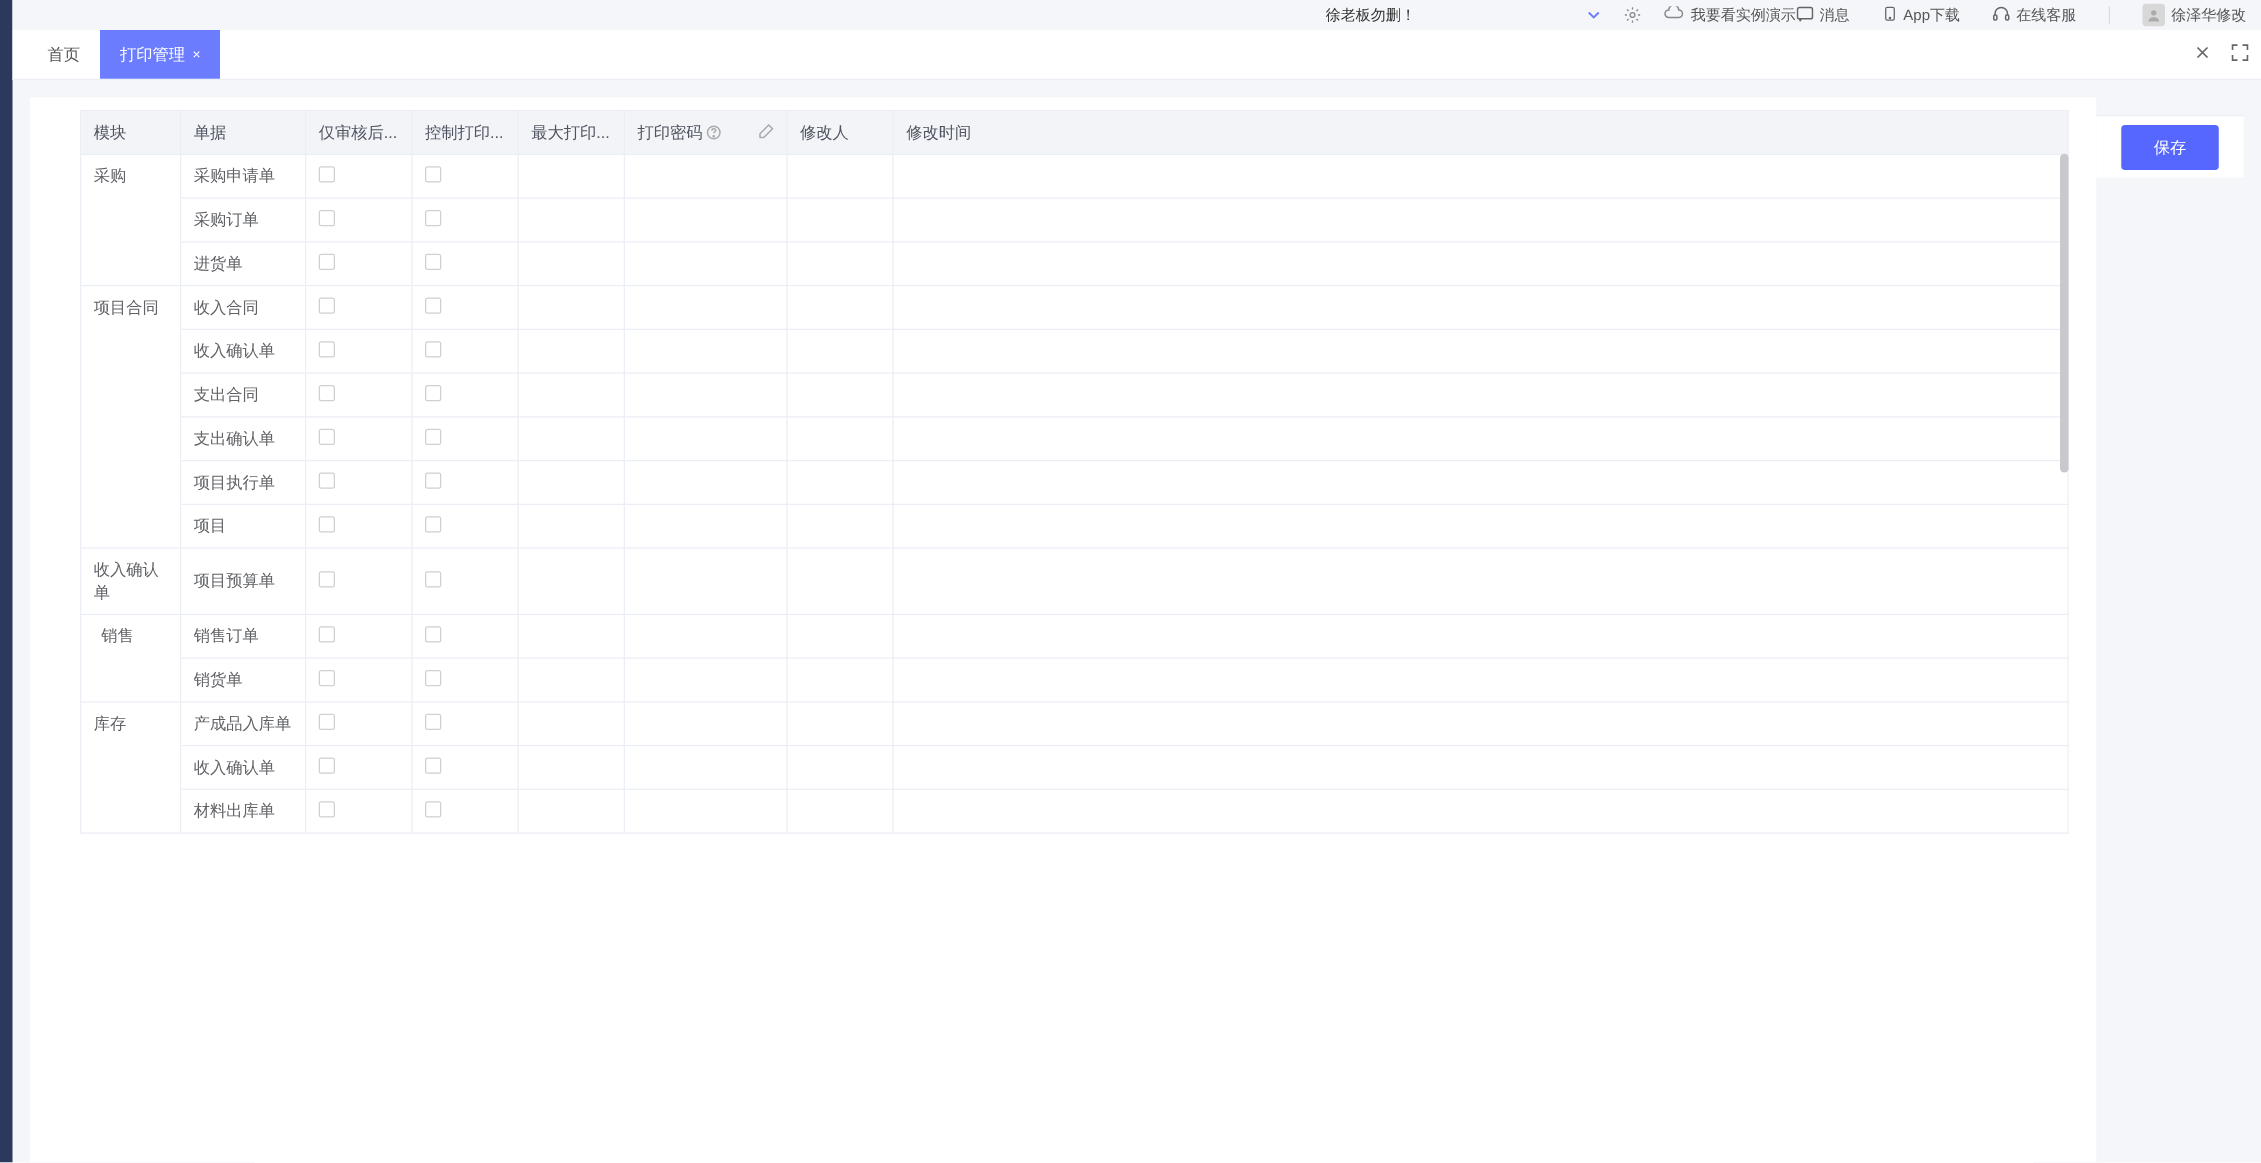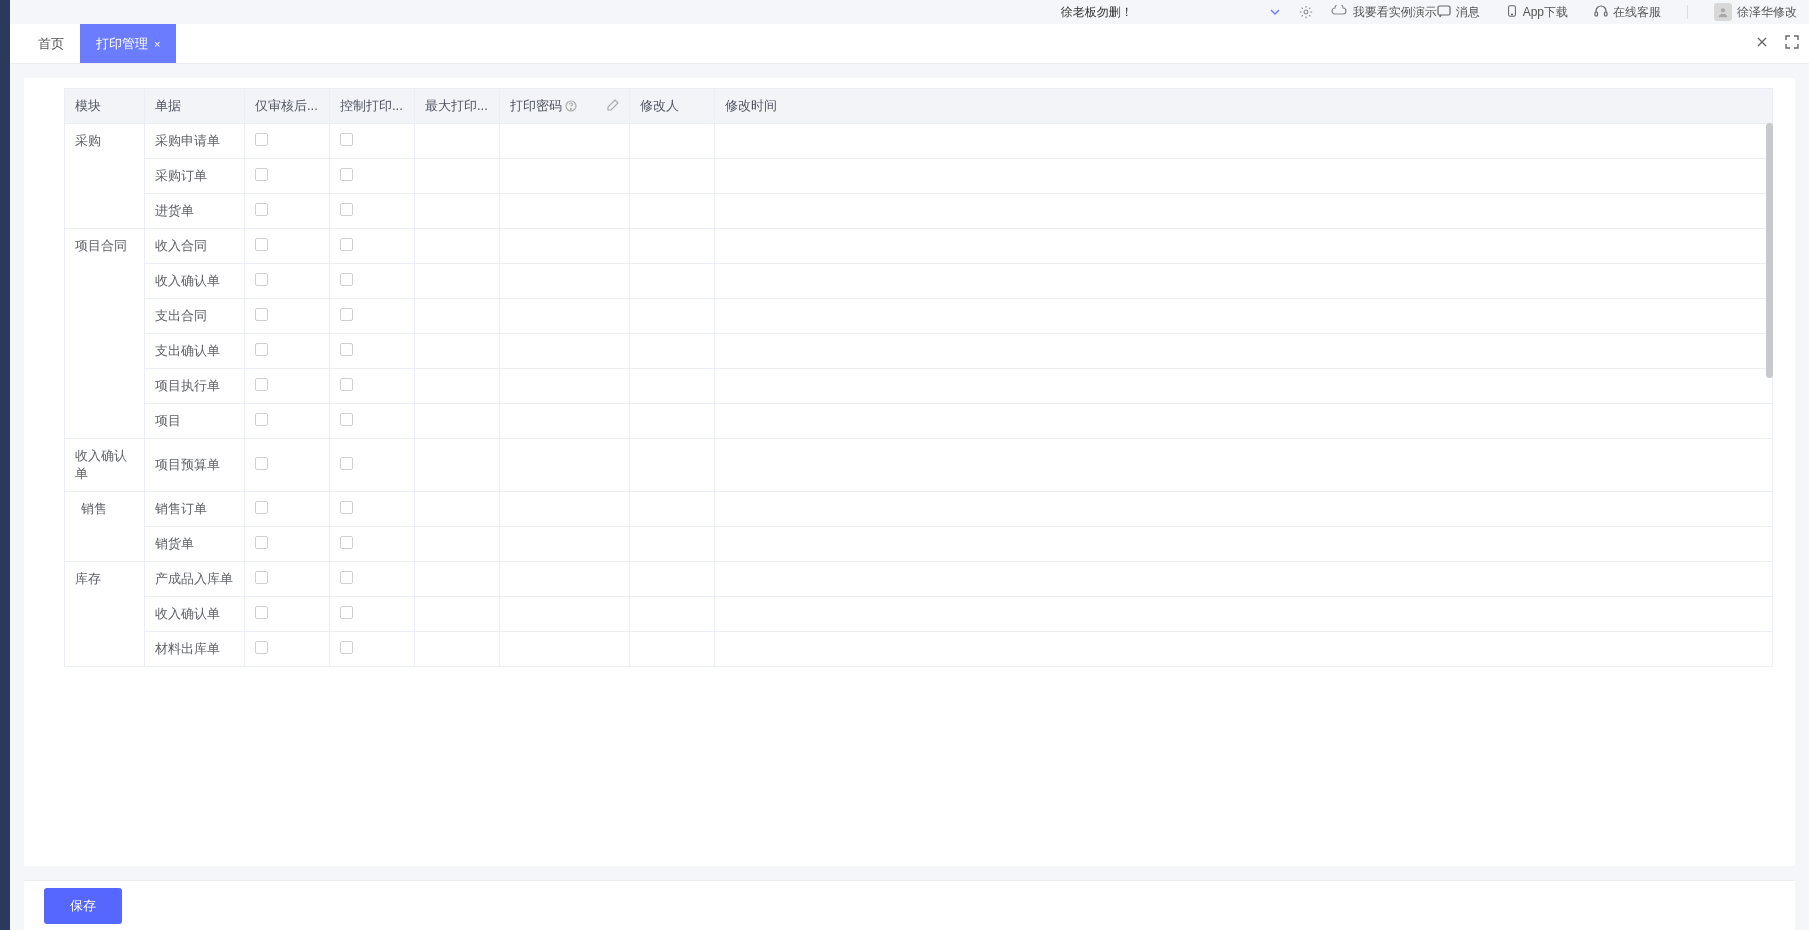--- a/index.html
+++ b/index.html
@@ -125,21 +125,21 @@
       gap: 16px;
       padding-right: 10px;
     }
     .tab-bar-right svg { cursor: pointer; color: #666; }
     
     .content-wrapper {
       flex: 1;
       padding: 14px 14px 0 14px;
       overflow: hidden;
       display: flex;
-      flex-direction: column;
+      flex-direction: row;
     }
     .card {
       background: #fff;
       flex: 1;
       position: relative;
       overflow: hidden;
       display: flex;
       flex-direction: column;
     }
     .table-container {

